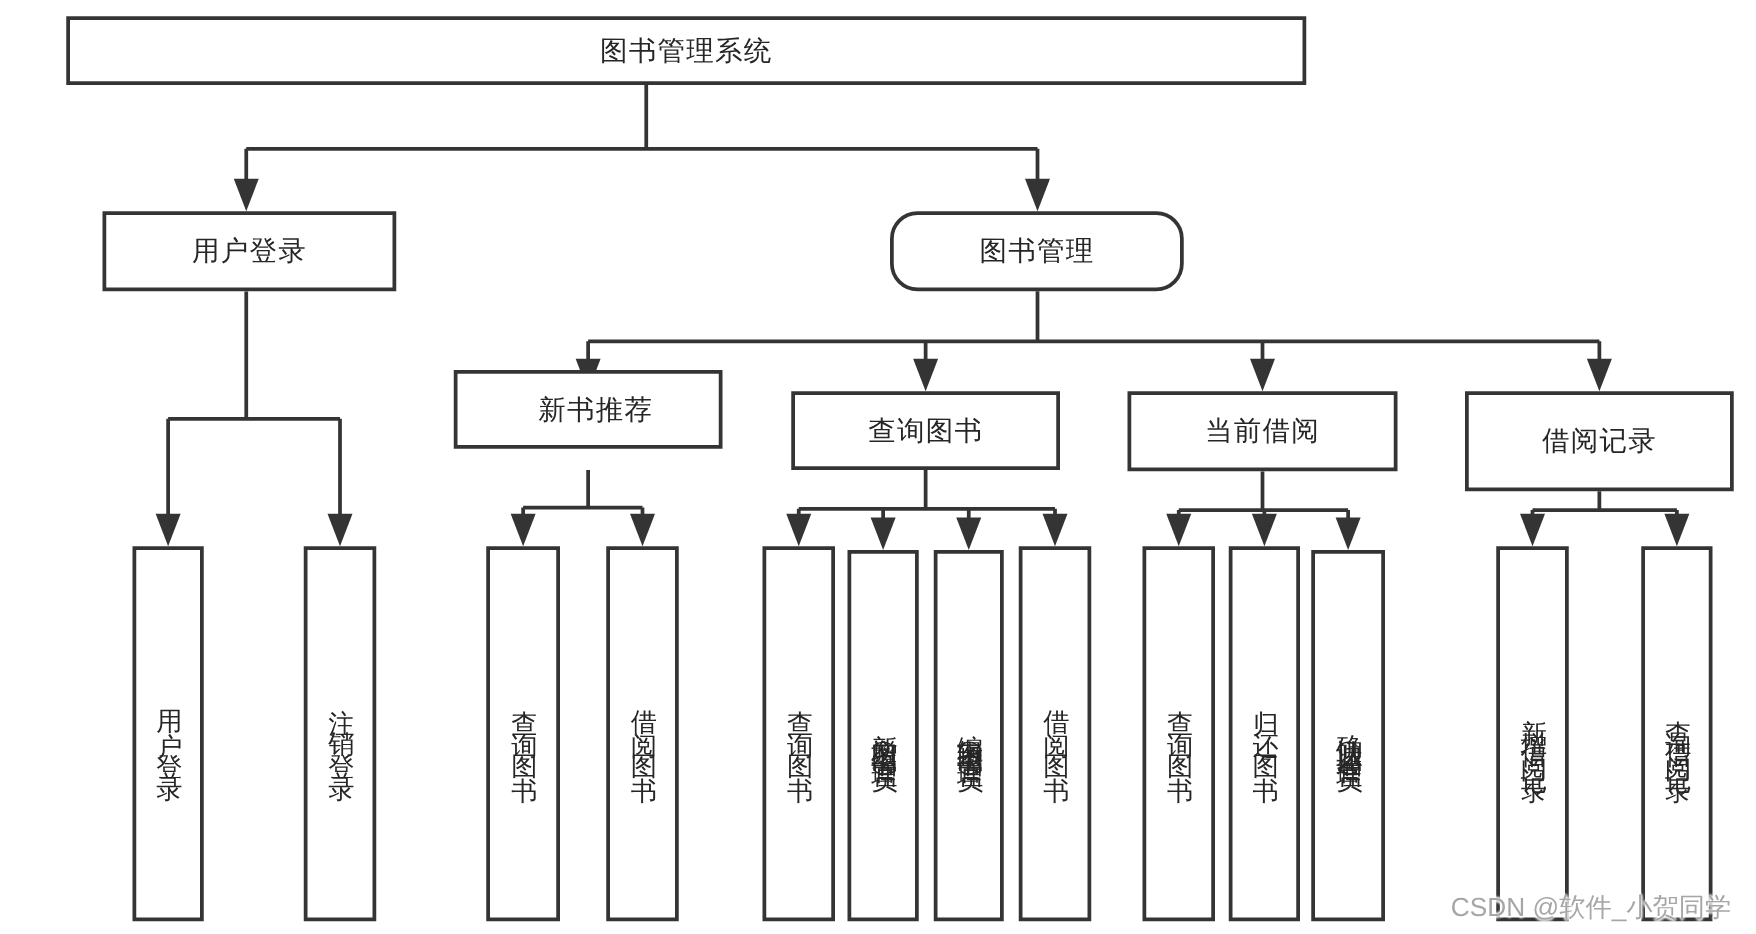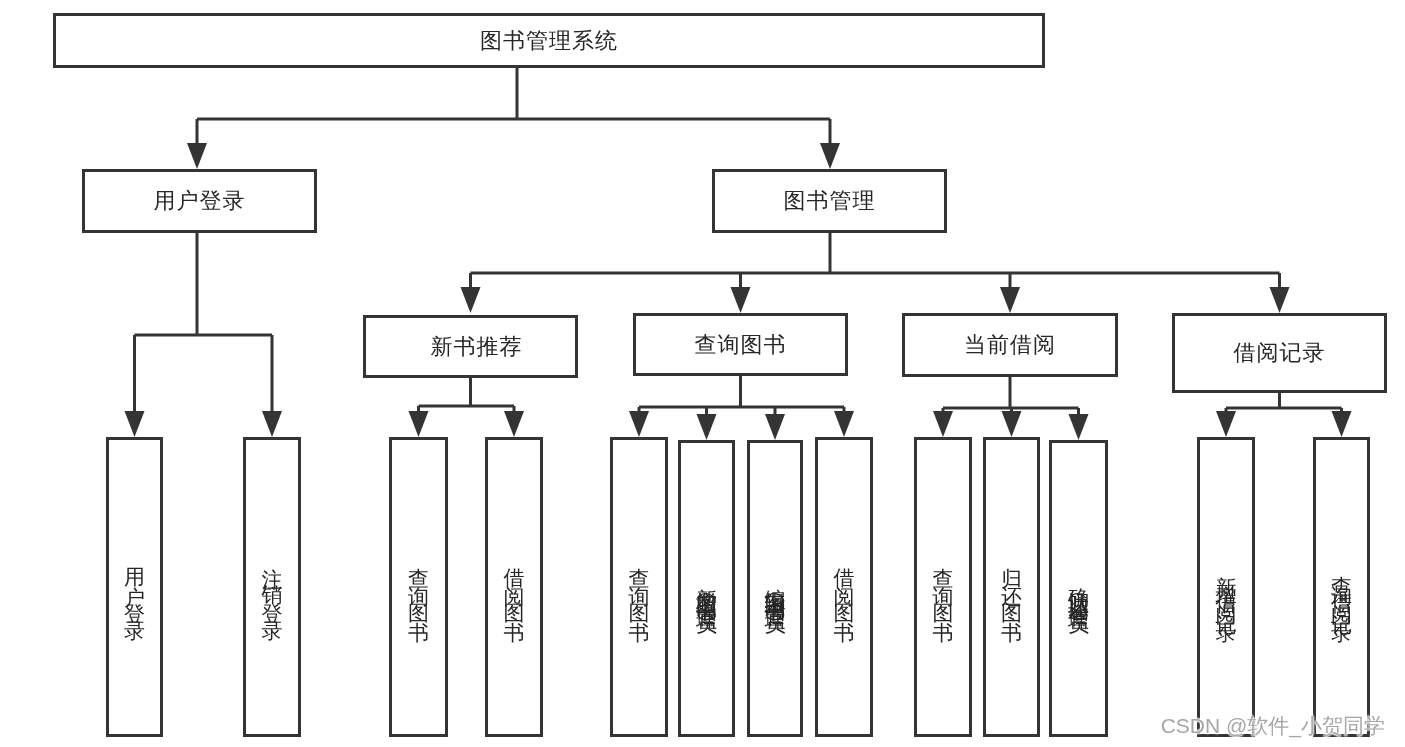--- a/index.html
+++ b/index.html
@@ -97,23 +97,23 @@
       <polygon points="1001.5,411 1021.5,411 1011.5,437"></polygon>
       <polygon points="1068.5,414 1088.5,414 1078.5,440"></polygon>
       <polygon points="1216,411 1236,411 1226,437"></polygon>
       <polygon points="1331.5,411 1351.5,411 1341.5,437"></polygon>
     </g>
   </svg>
 
   <div class="h-node" style="left:21px;top:13px;width:992px;height:55px;margin-left:32px;">图书管理系统</div>
 
   <div class="h-node" style="left:82px;top:169px;width:235px;height:64px;">用户登录</div>
-  <div class="h-node" style="left:712px;top:169px;width:235px;height:64px;">图书管理</div>
+  <div class="h-node" style="left:712px;top:169px;width:235px;height:64px;border-radius:22px;">图书管理</div>
 
-  <div class="h-node" style="left:363px;top:315px;width:215px;height:63px;padding-left:12px;">新书推荐</div>
+  <div class="h-node" style="left:363px;top:296px;width:215px;height:63px;padding-left:12px;">新书推荐</div>
   <div class="h-node" style="left:633px;top:313px;width:215px;height:63px;">查询图书</div>
   <div class="h-node" style="left:902px;top:313px;width:216px;height:64px;">当前借阅</div>
   <div class="h-node" style="left:1172px;top:313px;width:215px;height:80px;">借阅记录</div>
 
   <div class="v-node v-short" style="left:106px;width:57px;">用户登录</div>
   <div class="v-node v-short" style="left:243px;width:58px;">注销登录</div>
 
   <div class="v-node v-short" style="left:389px;width:59px;">查询图书</div>
   <div class="v-node v-short" style="left:485px;width:58px;">借阅图书</div>
 

